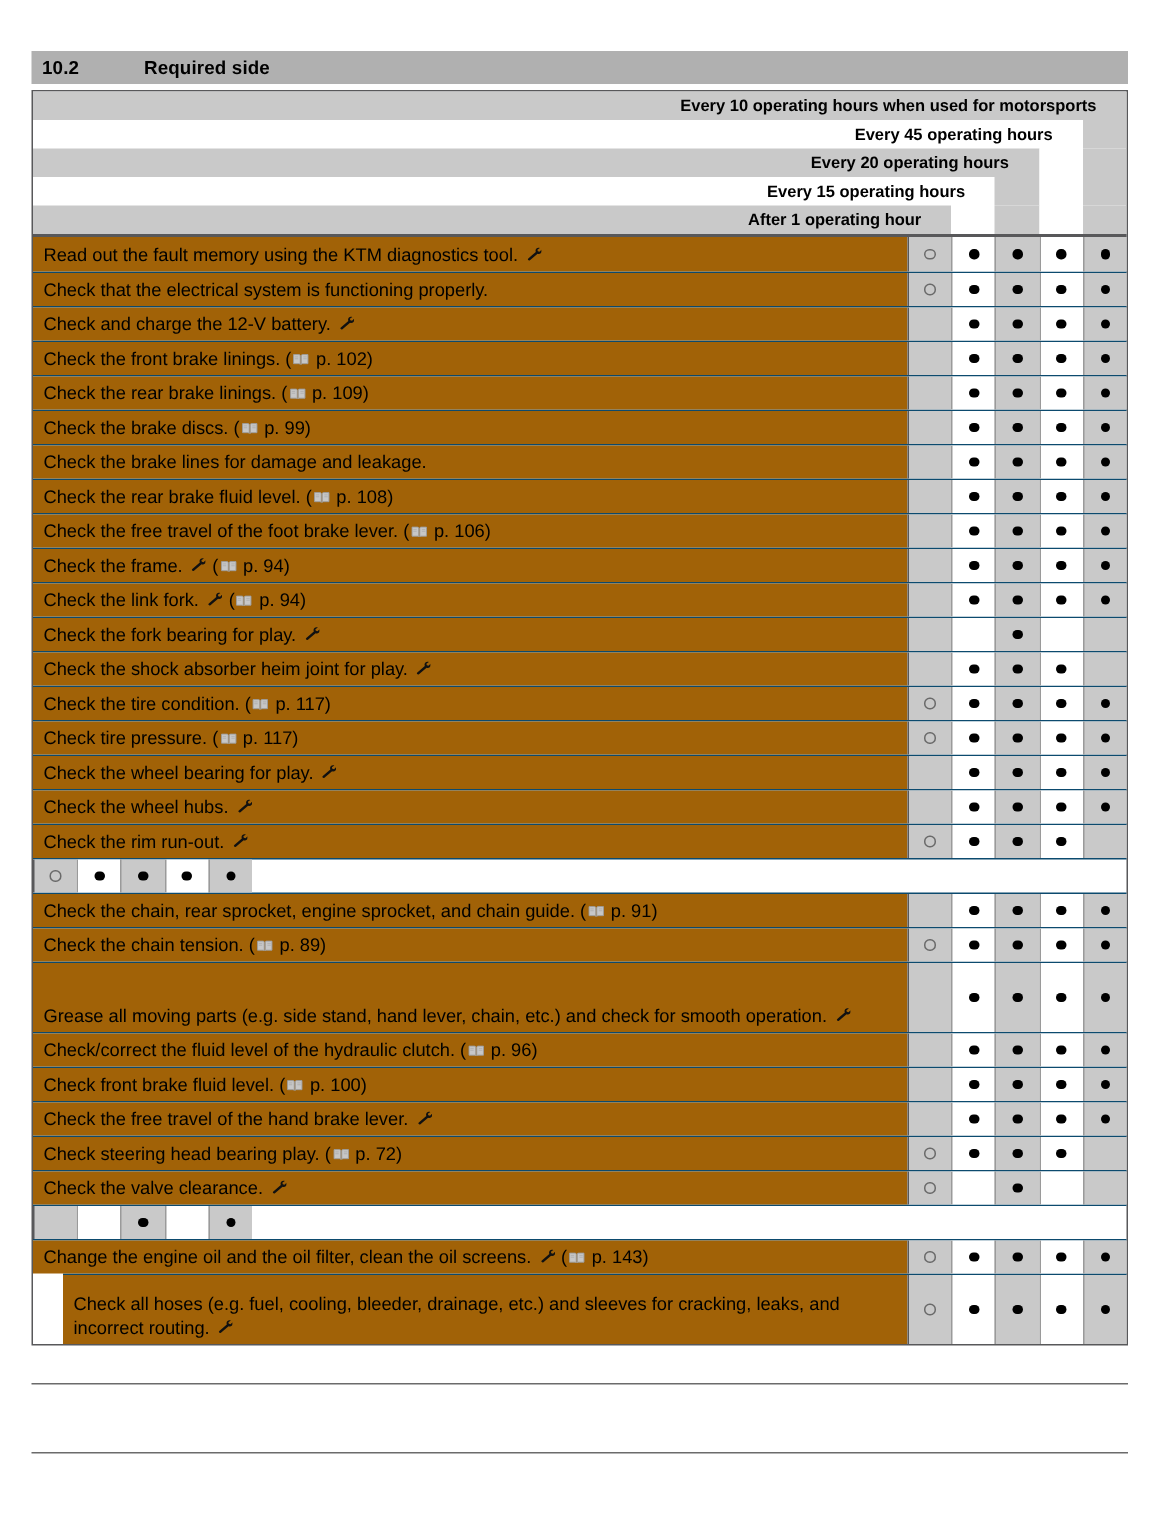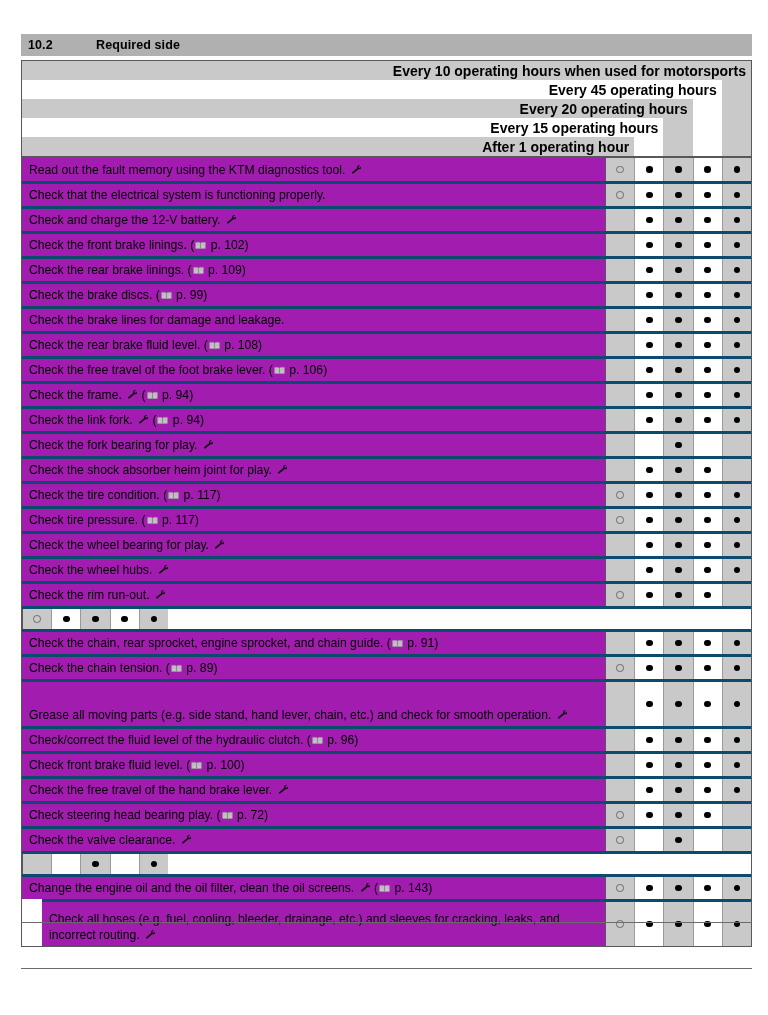--- a/index.html
+++ b/index.html
@@ -67,22 +67,22 @@
   .hdr-row {
     display: flex;
     height: 19px;
     box-sizing: border-box;
     align-items: center;
   }
   .hdr-label {
     flex: 1 1 auto;
     text-align: right;
     font-weight: bold;
-    font-size: 14px;
-    padding-right: 5px;
+    font-size: 11px;
+    padding-right: 20px;
     white-space: nowrap;
     overflow: hidden;
     box-sizing: border-box;
     height: 100%;
     display: flex;
     align-items: center;
     justify-content: flex-end;
   }
   .hdr-pad {
     flex: 0 0 auto;
@@ -97,32 +97,32 @@
   }
 
   
   .sh-gray  { background: #c9c9c9; }
   .sh-white { background: #ffffff; }
 
   
   .body-rows { }
   .wt-row {
     display: flex;
-    border-top: 3px solid #0c4a6e;
+    border-top: 1px solid #0c4a6e;
     min-height: 23px;
     box-sizing: border-box;
   }
   .wt-row.first { border-top: none; }
   .wt-task {
     flex: 1 1 auto;
     font-size: 12.2px;
     line-height: 16px;
     padding: 3px 6px 3px 7px;
     box-sizing: border-box;
-    background: #a21caf;
+    background: #a16207;
     display: flex;
     align-items: center;
   }
   .wt-row.tall .wt-task {
     align-items: flex-end;
     padding-top: 5px;
   }
   .wt-marks {
     flex: 0 0 146px;
     display: flex;

